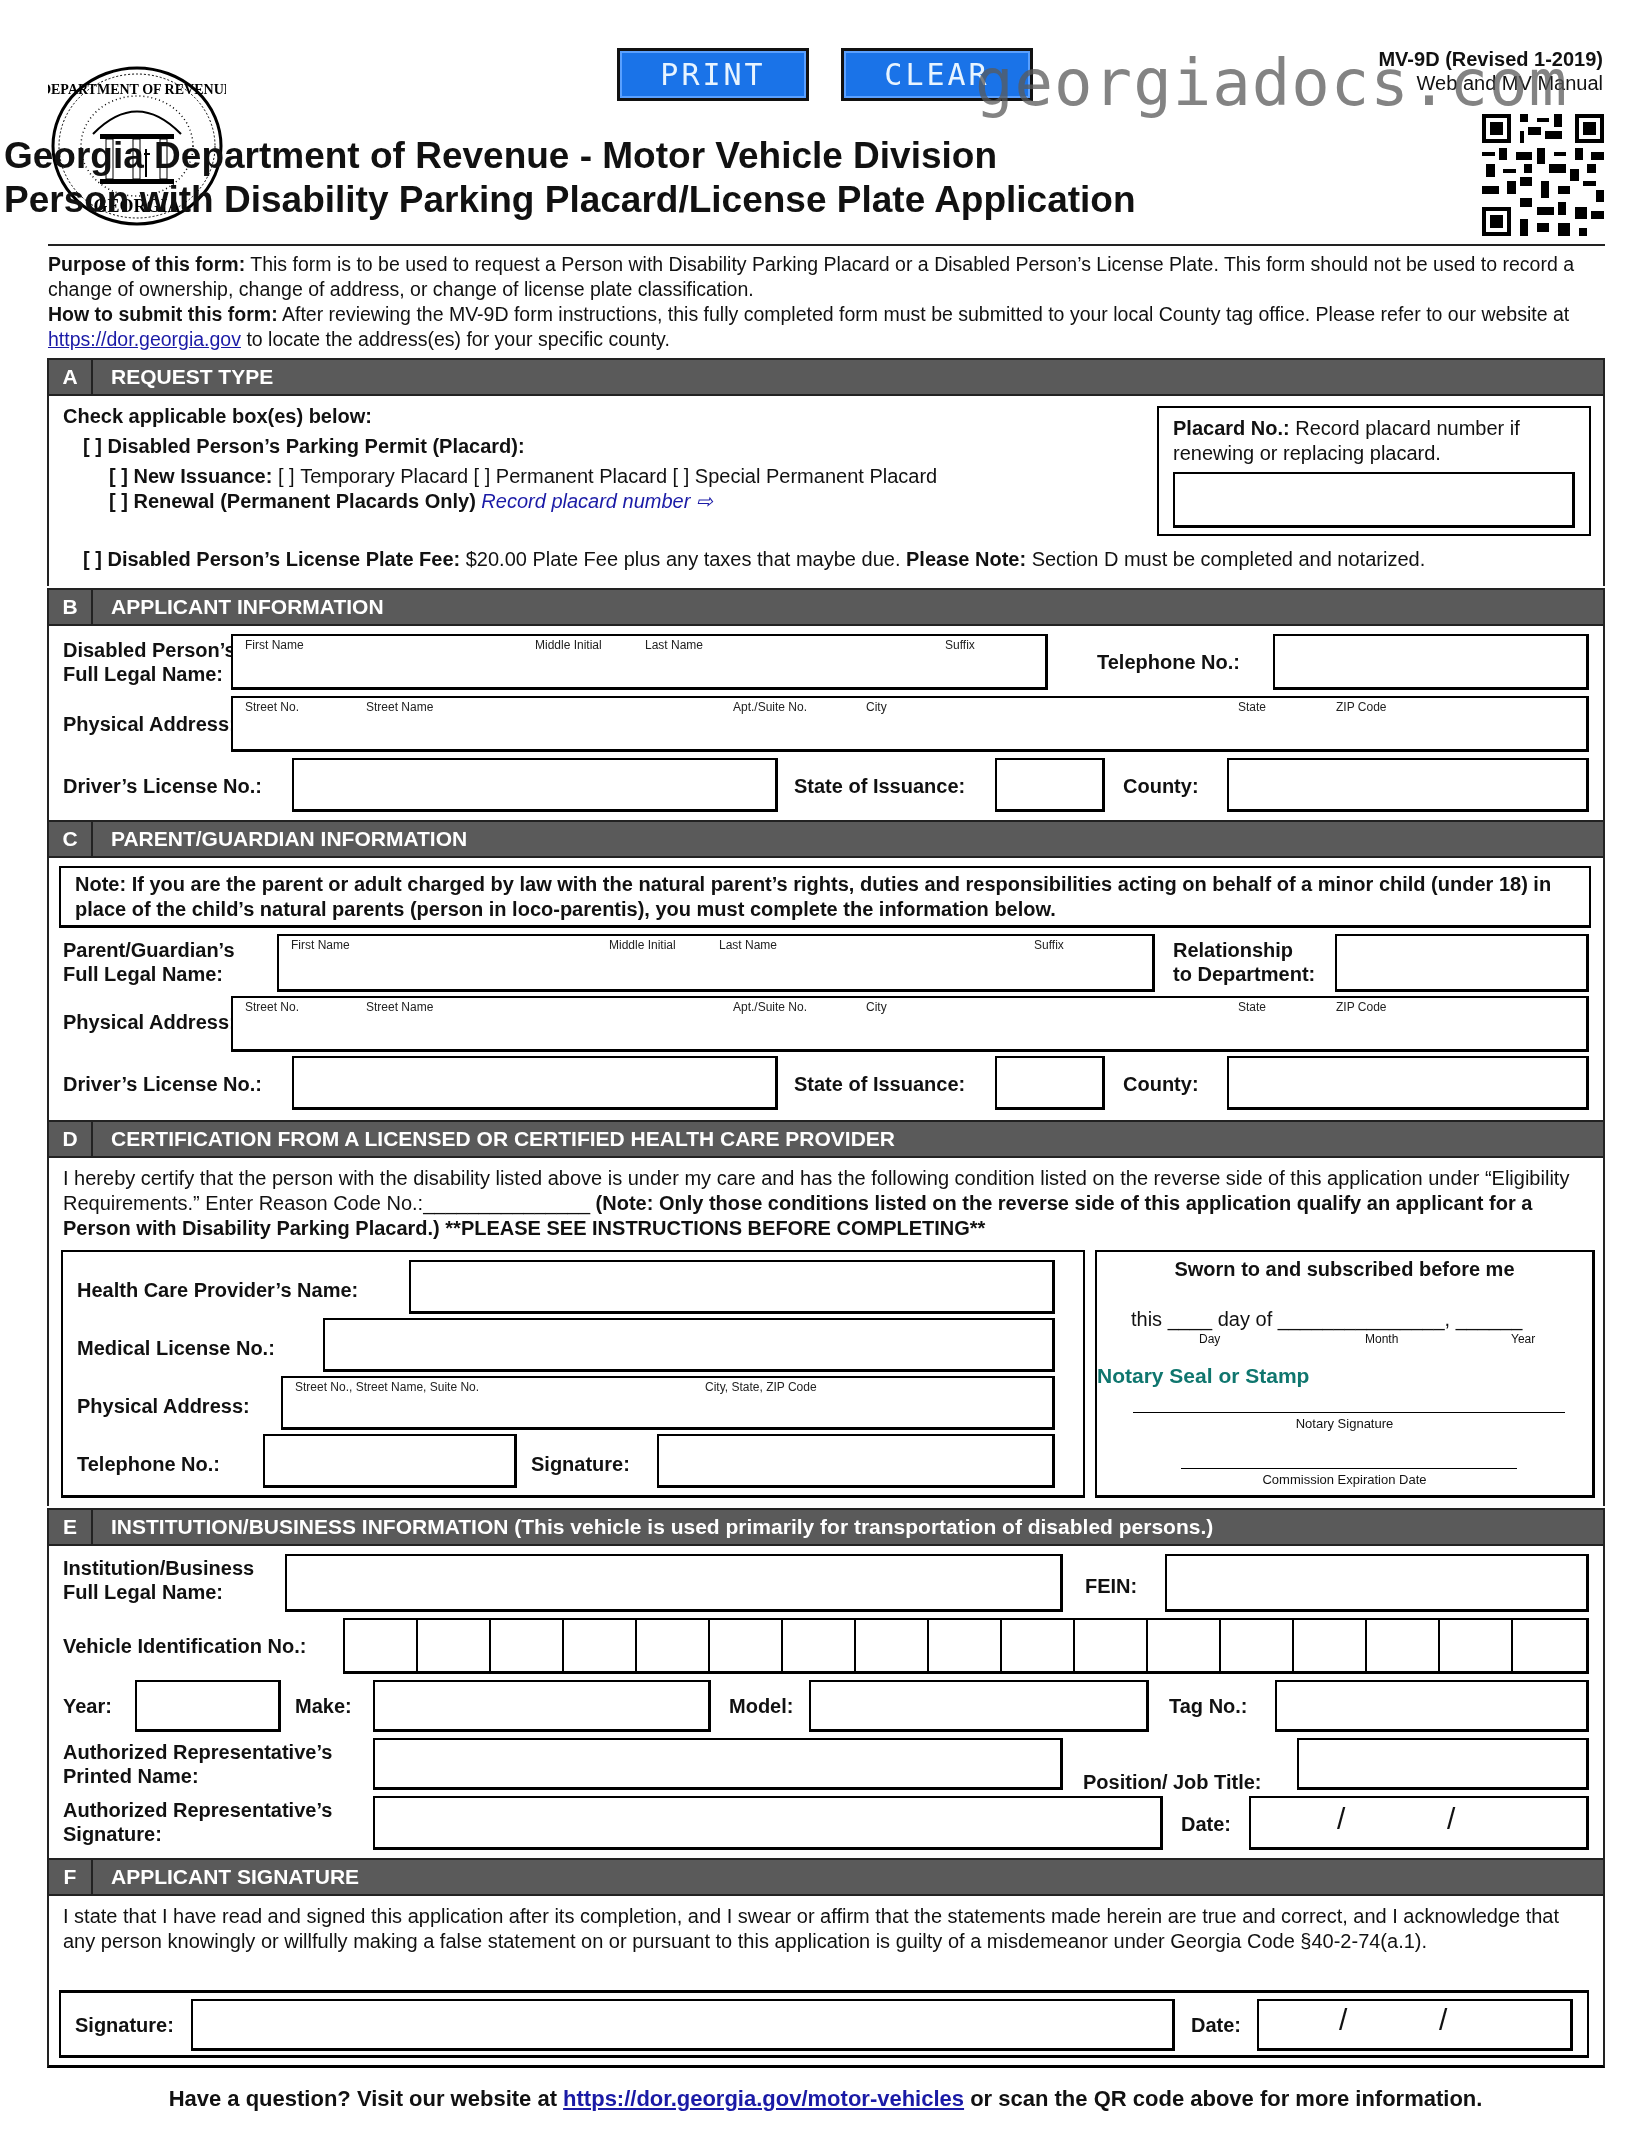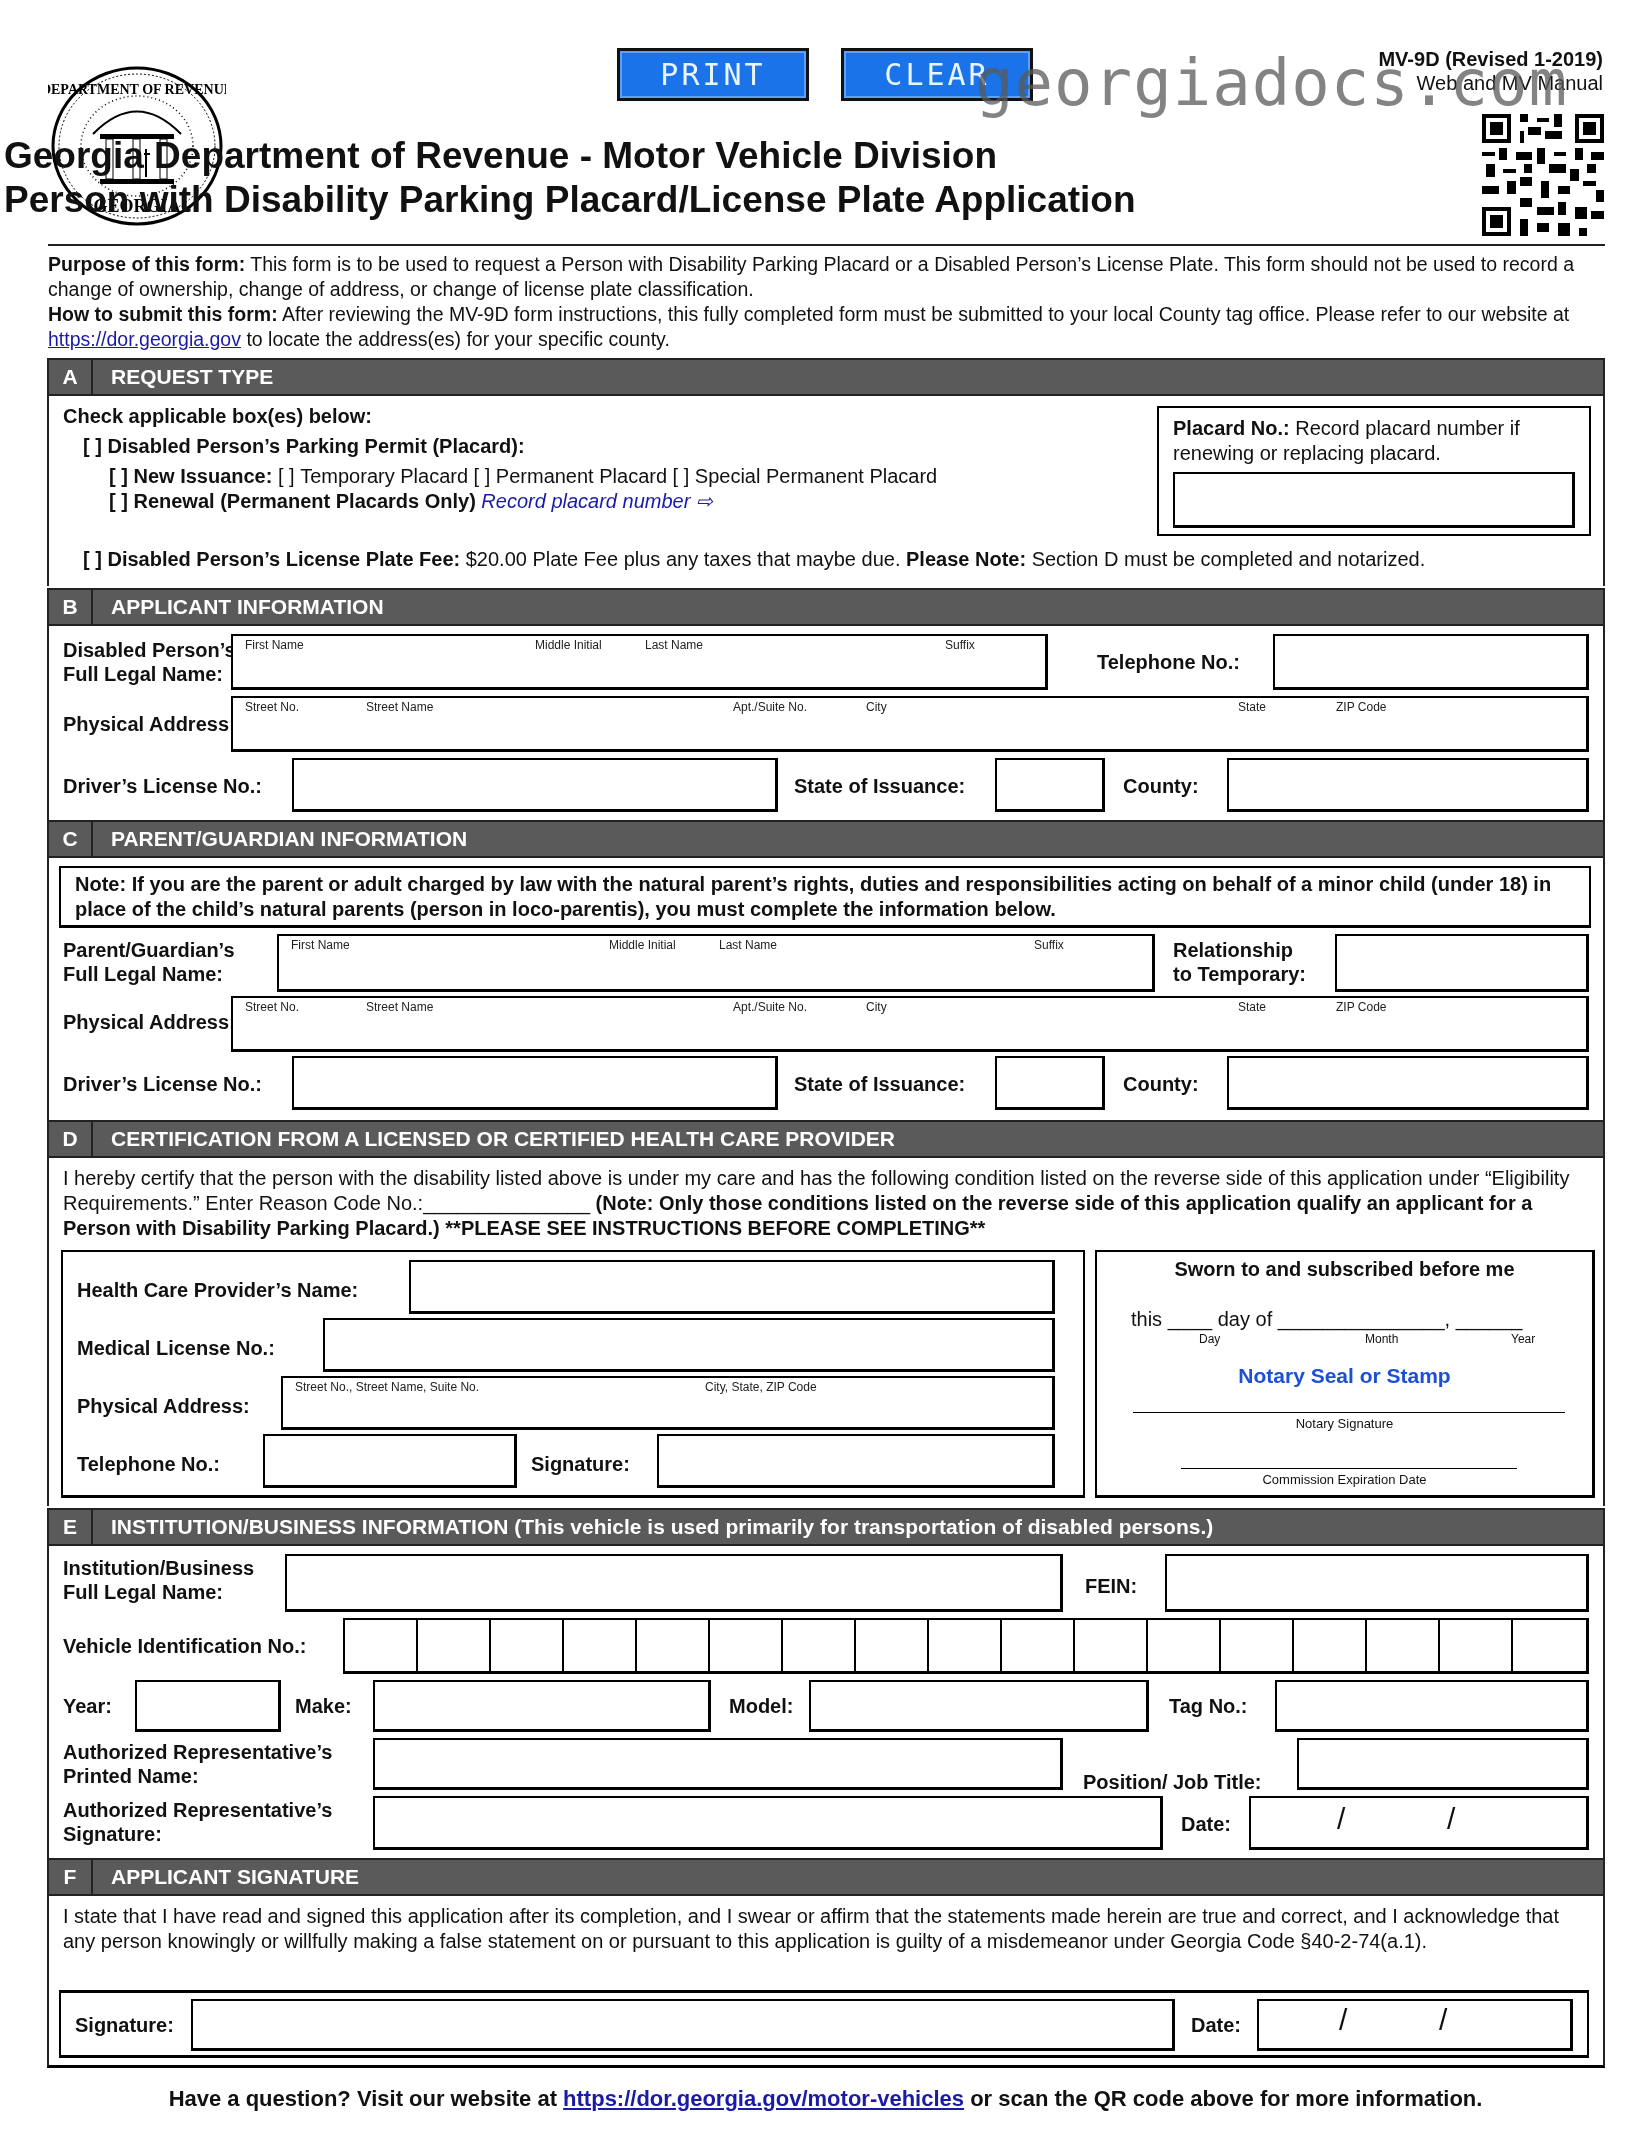--- a/index.html
+++ b/index.html
@@ -206,21 +206,21 @@
     <div>Full Legal Name:</div>
   </div>
   <div class="box" style="left:228px;top:76px;width:878px;height:58px;">
     <span class="sub" style="left:12px;">First Name</span>
     <span class="sub" style="left:330px;">Middle Initial</span>
     <span class="sub" style="left:440px;">Last Name</span>
     <span class="sub" style="left:755px;">Suffix</span>
   </div>
   <div class="lbl" style="left:1124px;top:80px;">
     <div>Relationship</div>
-    <div>to Temporary:</div>
+    <div>to Department:</div>
   </div>
   <div class="box" style="left:1286px;top:76px;width:254px;height:58px;"></div>
 
   <div class="lbl" style="left:14px;top:152px;">Physical Address:</div>
   <div class="box" style="left:182px;top:138px;width:1358px;height:56px;">
     <span class="sub" style="left:12px;">Street No.</span>
     <span class="sub" style="left:133px;">Street Name</span>
     <span class="sub" style="left:500px;">Apt./Suite No.</span>
     <span class="sub" style="left:633px;">City</span>
     <span class="sub" style="left:1005px;">State</span>
@@ -262,21 +262,21 @@
     <div class="lbl" style="left:468px;top:200px;">Signature:</div>
     <div class="box" style="left:594px;top:182px;width:398px;height:54px;"></div>
   </div>
 
   <div class="abs" style="left:1046px;top:92px;width:500px;height:248px;border:2px solid #000;border-right-width:3px;border-bottom-width:3px;">
     <div class="abs b" style="left:0;width:100%;top:6px;text-align:center;font-size:20px;">Sworn to and subscribed before me</div>
     <div class="abs" style="left:34px;top:56px;font-size:20px;white-space:pre;">this ____ day of _______________, ______</div>
     <div class="abs" style="left:102px;top:80px;font-size:12px;">Day</div>
     <div class="abs" style="left:268px;top:80px;font-size:12px;">Month</div>
     <div class="abs" style="left:414px;top:80px;font-size:12px;">Year</div>
-    <div class="abs b" style="left:0;width:100%;top:112px;text-align:center;font-size:21px;color:#1d4ed8;">Notary Seal or Stamp</div>
+    <div class="abs b" style="left:0;width:100%;top:112px;font-size:21px;color:#0f766e;">Notary Seal or Stamp</div>
     <div class="abs" style="left:36px;top:160px;width:432px;height:1px;background:#000;"></div>
     <div class="abs" style="left:0;width:100%;top:164px;text-align:center;font-size:13px;">Notary Signature</div>
     <div class="abs" style="left:84px;top:216px;width:336px;height:1px;background:#000;"></div>
     <div class="abs" style="left:0;width:100%;top:220px;text-align:center;font-size:13px;">Commission Expiration Date</div>
   </div>
 </div>
 
 <div class="sec-hdr" style="top:1508px;">
   <span class="letter">E</span>
   <span class="title">INSTITUTION/BUSINESS INFORMATION (This vehicle is used primarily for transportation of disabled persons.)</span>

